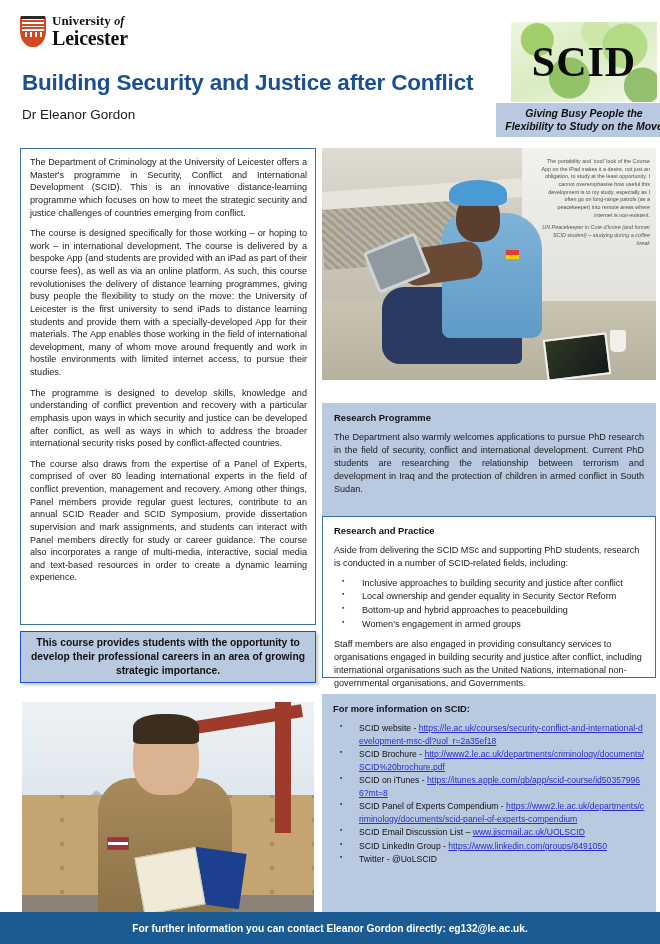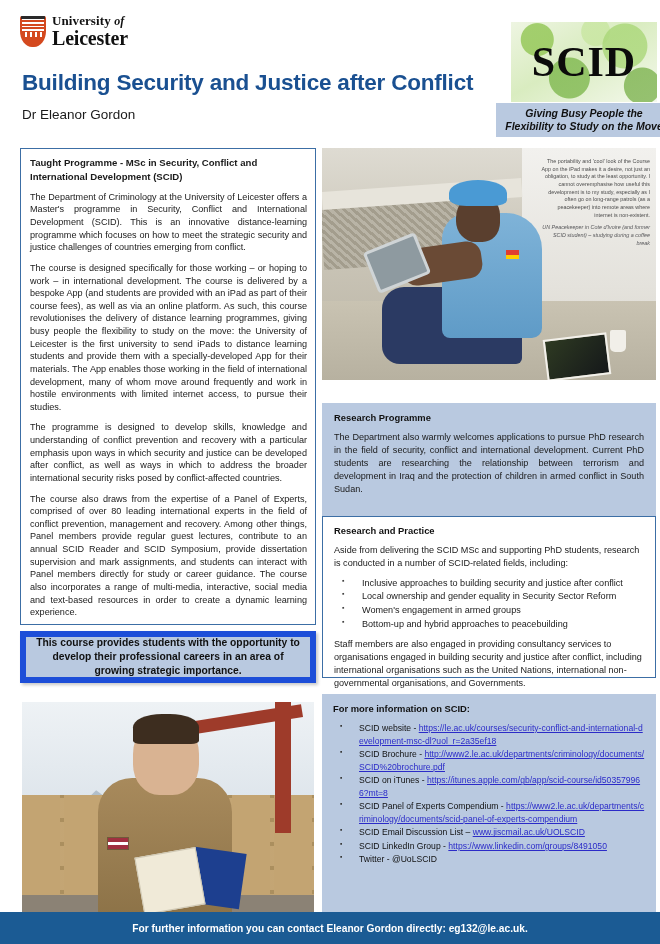--- a/index.html
+++ b/index.html
@@ -92,21 +92,21 @@
     margin-bottom: 7px;
   }
   .taught-box p {
     font-size: 9.1px; color: #1a1a1a; line-height: 1.39;
     text-align: justify; margin-bottom: 8px;
   }
   .taught-box p:last-child { margin-bottom: 0; }
 
   .highlight-box {
     position: absolute; left: 20px; top: 631px; width: 296px; height: 52px;
-    background: #b9c9e0; border: 6px solid #1d4ed8;
+    background: #b9c9e0; border: 1px solid #1d4ed8;
     box-shadow: 2px 2px 3px rgba(0,0,0,.22);
     display: flex; align-items: center; justify-content: center; text-align: center;
     padding: 15px 8px;
     font-size: 10.3px; font-weight: bold; color: #111; line-height: 1.38;
   }
 
   
   .photo-soldier {
     position: absolute; left: 22px; top: 702px; width: 292px; height: 212px;
     overflow: hidden; background: #cfd7de;
@@ -242,21 +242,20 @@
     <div class="poster-title">Building Security and Justice after Conflict</div>
     <div class="poster-author">Dr Eleanor Gordon</div>
 
     <div class="scid-logo">
       <span class="scid-logo-text">SCID</span>
     </div>
     <div class="scid-tagline">Giving Busy People the Flexibility to Study on the Move</div>
   </div>
 
   <div class="taught-box">
-    <div class="taught-heading">Taught Programme - MSc in Security, Conflict and International Development (SCID)</div>
     <p>The Department of Criminology at the University of Leicester offers a Master's programme in Security, Conflict and International Development (SCID). This is an innovative distance-learning programme which focuses on how to meet the strategic security and justice challenges of countries emerging from conflict.</p>
     <p>The course is designed specifically for those working – or hoping to work – in international development. The course is delivered by a bespoke App (and students are provided with an iPad as part of their course fees), as well as via an online platform. As such, this course revolutionises the delivery of distance learning programmes, giving busy people the flexibility to study on the move: the University of Leicester is the first university to send iPads to distance learning students and provide them with a specially-developed App for their materials. The App enables those working in the field of international development, many of whom move around frequently and work in hostile environments with limited internet access, to pursue their studies.</p>
     <p>The programme is designed to develop skills, knowledge and understanding of conflict prevention and recovery with a particular emphasis upon ways in which security and justice can be developed after conflict, as well as ways in which to address the broader international security risks posed by conflict-affected countries.</p>
     <p>The course also draws from the expertise of a Panel of Experts, comprised of over 80 leading international experts in the field of conflict prevention, management and recovery. Among other things, Panel members provide regular guest lectures, contribute to an annual SCID Reader and SCID Symposium, provide dissertation supervision and mark assignments, and students can interact with Panel members directly for study or career guidance. The course also incorporates a range of multi-media, interactive, social media and text-based resources in order to create a dynamic learning experience.</p>
   </div>
 
   <div class="highlight-box">This course provides students with the opportunity to develop their professional careers in an area of growing strategic importance.</div>
 
   <div class="photo-soldier">
     <div class="ps-sky"></div>
@@ -300,22 +299,22 @@
     <div class="box-heading">Research Programme</div>
     <p>The Department also warmly welcomes applications to pursue PhD research in the field of security, conflict and international development. Current PhD students are researching the relationship between terrorism and development in Iraq and the protection of children in armed conflict in South Sudan.</p>
   </div>
 
   <div class="research-practice">
     <div class="box-heading">Research and Practice</div>
     <p>Aside from delivering the SCID MSc and supporting PhD students, research is conducted in a number of SCID-related fields, including:</p>
     <ul class="rp-list">
       <li>Inclusive approaches to building security and justice after conflict</li>
       <li>Local ownership and gender equality in Security Sector Reform</li>
+      <li>Bottom-up and hybrid approaches to peacebuilding</li>
       <li>Women's engagement in armed groups</li>
-      <li>Bottom-up and hybrid approaches to peacebuilding</li>
     </ul>
     <p>Staff members are also engaged in providing consultancy services to organisations engaged in building security and justice after conflict, including international organisations such as the United Nations, international non-governmental organisations, and Governments.</p>
   </div>
 
   <div class="info-box">
     <div class="box-heading">For more information on SCID:</div>
     <ul class="info-list">
       <li>
         <span>SCID website - </span><a class="link" href="#">https://le.ac.uk/courses/security-conflict-and-international-development-msc-dl?uol_r=2a35ef18</a>
       </li>

